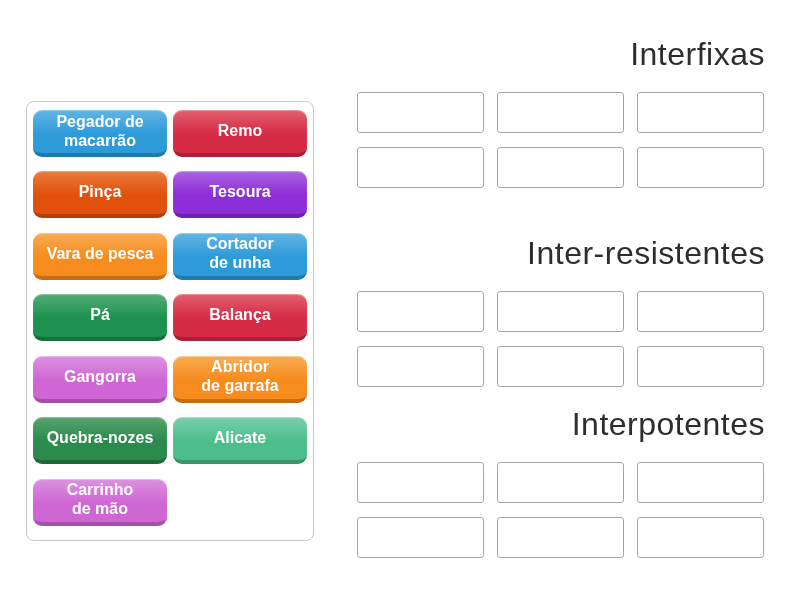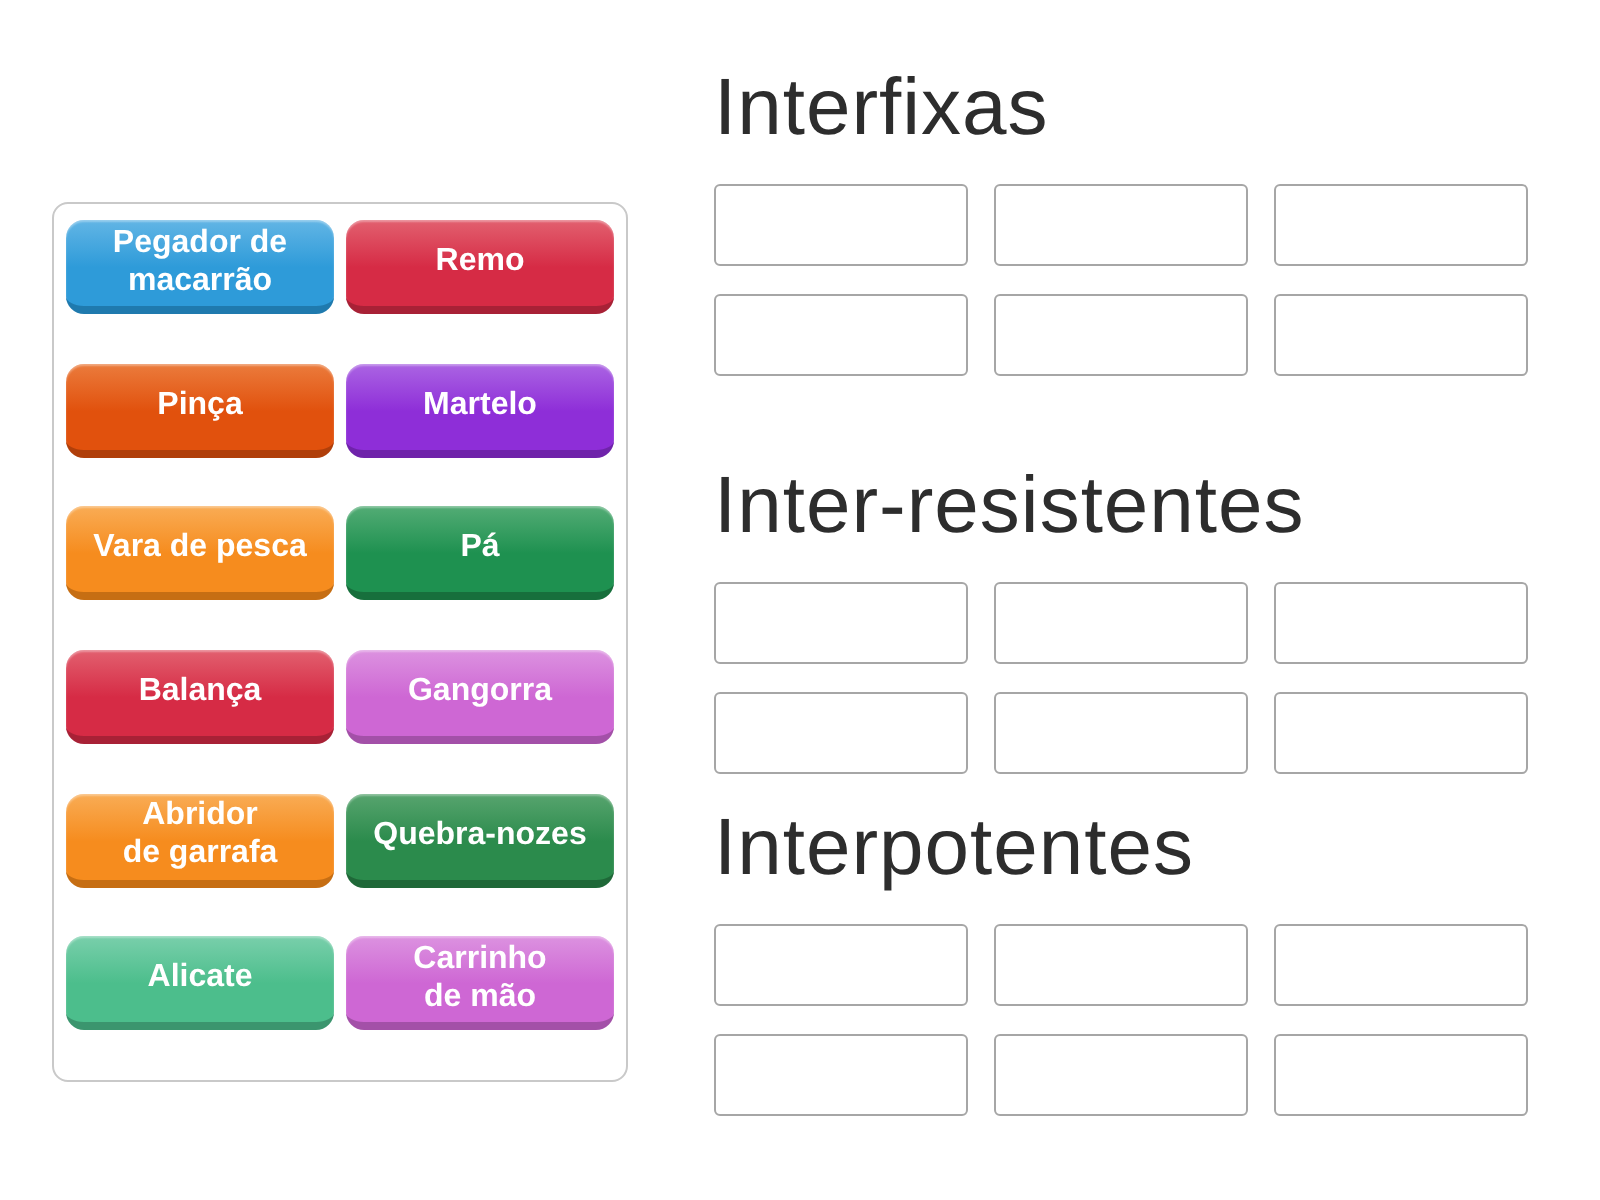--- a/index.html
+++ b/index.html
@@ -58,22 +58,22 @@
   
   .group {
     position: absolute;
     left: 357px;
     width: 408px;
   }
   .group-title {
     margin: 0;
     height: 48px;
     line-height: 48px;
-    text-align: left;
-    font-size: 40px;
+    text-align: right;
+    font-size: 32px;
     font-weight: 400;
     color: #2d2d2d;
     letter-spacing: 0.5px;
   }
   .slots {
     margin-top: 14px;
     display: grid;
     grid-template-columns: 127px 127px 127px;
     column-gap: 13px;
     row-gap: 14px;
@@ -92,22 +92,24 @@
 </head>
 <body>
 
 <div class="stage">
 
   <div class="tiles-panel" id="tilesPanel">
       <div class="tile" style="--c: #2E9BD9; --ct: #62B5E5; --cb: #1F7AAE;">Pegador de
 macarrão</div>
       <div class="tile" style="--c: #D62B45; --ct: #E2606F; --cb: #A82136;">Remo</div>
       <div class="tile" style="--c: #E1510D; --ct: #EB7B3C; --cb: #B03F0A;">Pinça</div>
-      <div class="tile" style="--c: #8E2ED8; --ct: #AB64E3; --cb: #6F23AA;">Martelo</div>
+      <div class="tile" style="--c: #8E2ED8; --ct: #AB64E3; --cb: #6F23AA;">Tesoura</div>
       <div class="tile" style="--c: #F68C1E; --ct: #F9AC55; --cb: #C66E13;">Vara de pesca</div>
+      <div class="tile" style="--c: #2E9BD9; --ct: #62B5E5; --cb: #1F7AAE;">Cortador
+de unha</div>
       <div class="tile" style="--c: #1E9150; --ct: #53AC75; --cb: #176F3C;">Pá</div>
       <div class="tile" style="--c: #D62B45; --ct: #E2606F; --cb: #A82136;">Balança</div>
       <div class="tile" style="--c: #CE67D4; --ct: #DC92E0; --cb: #A350A8;">Gangorra</div>
       <div class="tile" style="--c: #F68C1E; --ct: #F9AC55; --cb: #C66E13;">Abridor
 de garrafa</div>
       <div class="tile" style="--c: #2B8B4C; --ct: #57A46E; --cb: #1F6838;">Quebra-nozes</div>
       <div class="tile" style="--c: #4CBE8C; --ct: #79CFAB; --cb: #3B956E;">Alicate</div>
       <div class="tile" style="--c: #CE67D4; --ct: #DC92E0; --cb: #A350A8;">Carrinho
 de mão</div>
     </div>

